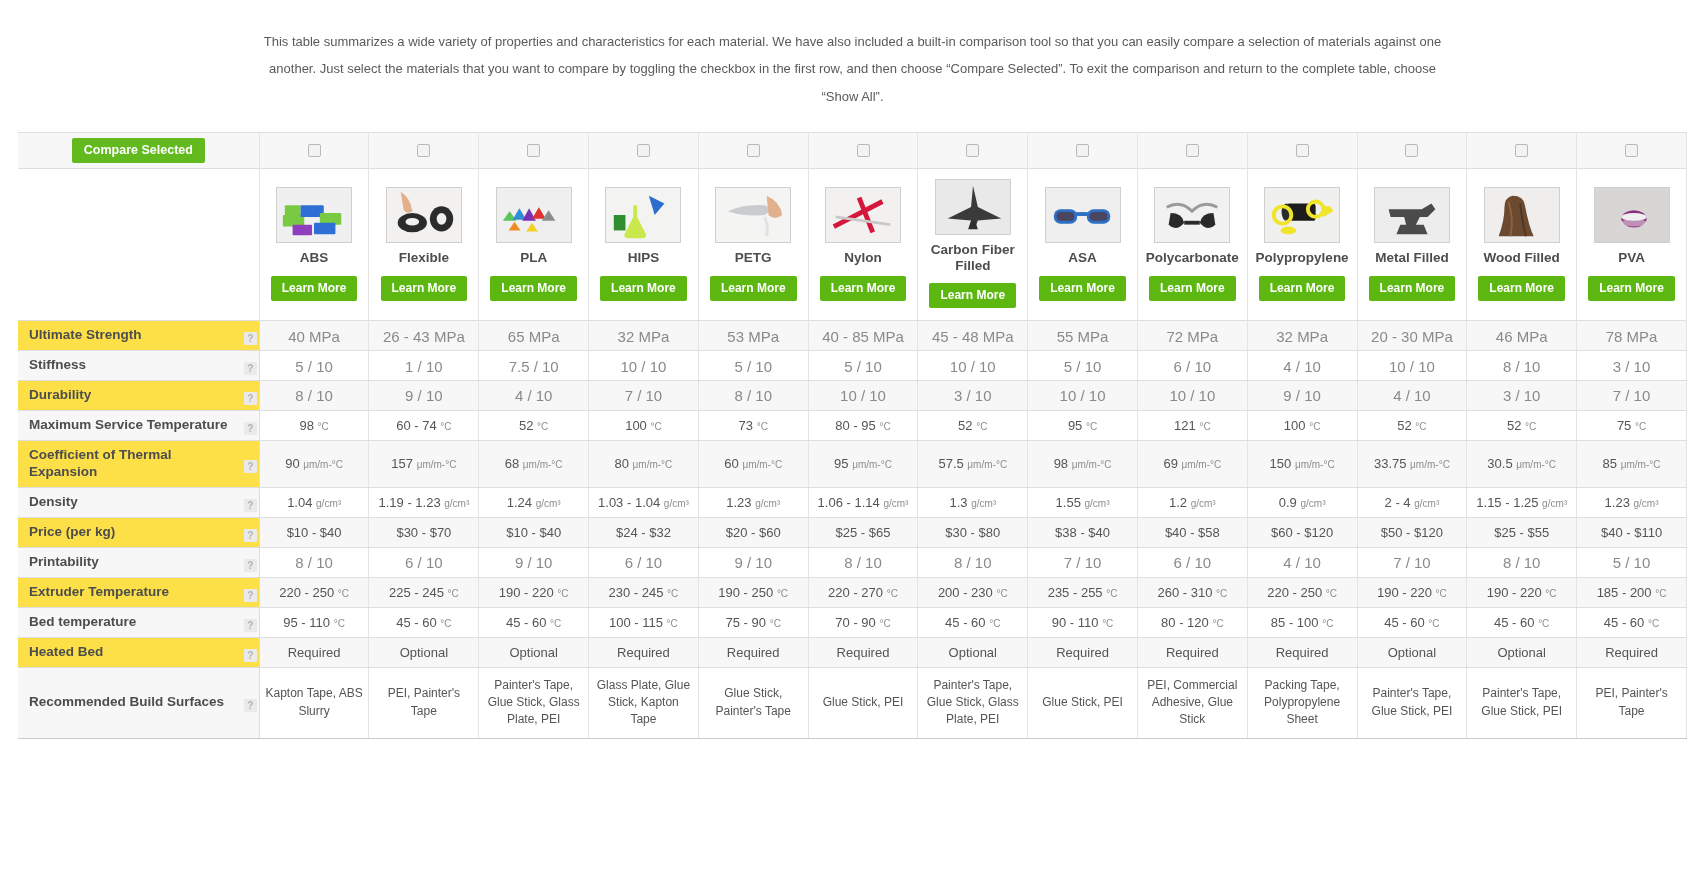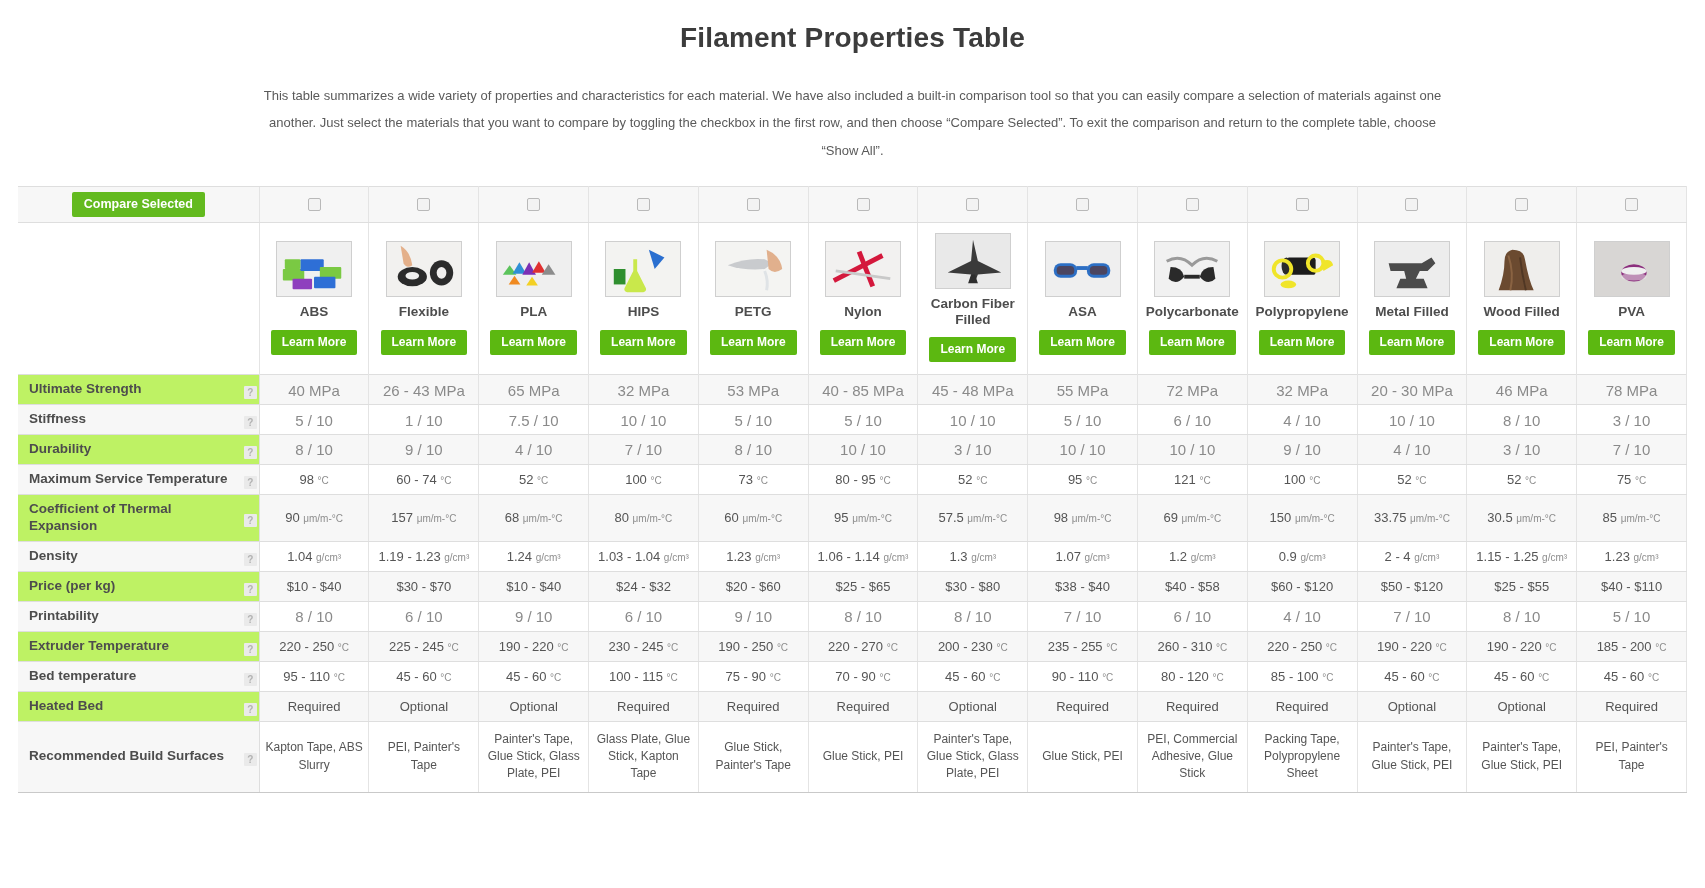--- a/index.html
+++ b/index.html
@@ -78,21 +78,21 @@
   td.cell {
     border: 1px solid #e4e4e4;
     border-top: 1px solid #dedede;
     border-bottom: 1px solid #dedede;
     text-align: center;
     font-size: 13px;
     color: #555;
     padding: 7px 4px;
   }
   td.cell.alt { background: #f7f7f7; }
-  td.labelcell.alt, td.helpcell.alt { background: #bef264; margin-left: 31px; }
+  td.labelcell.alt, td.helpcell.alt { background: #fde047; margin-left: 31px; }
 
   .unit { font-size: 10px; color: #8d8d8d; }
 
   
   td.hdr {
     border-left: 1px solid #e4e4e4;
     border-right: 1px solid #e4e4e4;
     text-align: center;
     padding: 10px 4px 12px 4px;
     vertical-align: top;
@@ -198,21 +198,20 @@
     text-align: center;
     padding: 9px 5px;
   }
   .lastrow td { border-bottom: 1px solid #c9c9c9; }
 </style>
 </head>
 <body>
 
 <div class="page">
 
-  <h1 class="title">Filament Properties Table</h1>
   <p class="intro">This table summarizes a wide variety of properties and characteristics for each material. We have also included a built-in comparison tool so that you can easily compare a selection of materials against one another. Just select the materials that you want to compare by toggling the checkbox in the first row, and then choose “Compare Selected”. To exit the comparison and return to the complete table, choose “Show All”.</p>
 
   <table class="ft">
     <colgroup>
       <col class="labelcol">
         <col class="helpcol">
       <col class="matcol">
         <col class="matcol">
         <col class="matcol">
         <col class="matcol">
@@ -685,21 +684,21 @@
         <tr>
           <td class="labelcell">Density</td>
           <td class="helpcell"><span class="qmark">?</span></td>
           <td class="cell"><span>1.04</span> <span class="unit">g/cm³</span></td>
           <td class="cell"><span>1.19 - 1.23</span> <span class="unit">g/cm³</span></td>
           <td class="cell"><span>1.24</span> <span class="unit">g/cm³</span></td>
           <td class="cell"><span>1.03 - 1.04</span> <span class="unit">g/cm³</span></td>
           <td class="cell"><span>1.23</span> <span class="unit">g/cm³</span></td>
           <td class="cell"><span>1.06 - 1.14</span> <span class="unit">g/cm³</span></td>
           <td class="cell"><span>1.3</span> <span class="unit">g/cm³</span></td>
-          <td class="cell"><span>1.07</span> <span class="unit">g/cm³</span></td>
+          <td class="cell"><span>1.55</span> <span class="unit">g/cm³</span></td>
           <td class="cell"><span>1.2</span> <span class="unit">g/cm³</span></td>
           <td class="cell"><span>0.9</span> <span class="unit">g/cm³</span></td>
           <td class="cell"><span>2 - 4</span> <span class="unit">g/cm³</span></td>
           <td class="cell"><span>1.15 - 1.25</span> <span class="unit">g/cm³</span></td>
           <td class="cell"><span>1.23</span> <span class="unit">g/cm³</span></td>
         </tr>
         <tr>
           <td class="labelcell alt">Price (per kg)</td>
           <td class="helpcell alt"><span class="qmark">?</span></td>
           <td class="cell alt"><span>$10 - $40</span></td>

